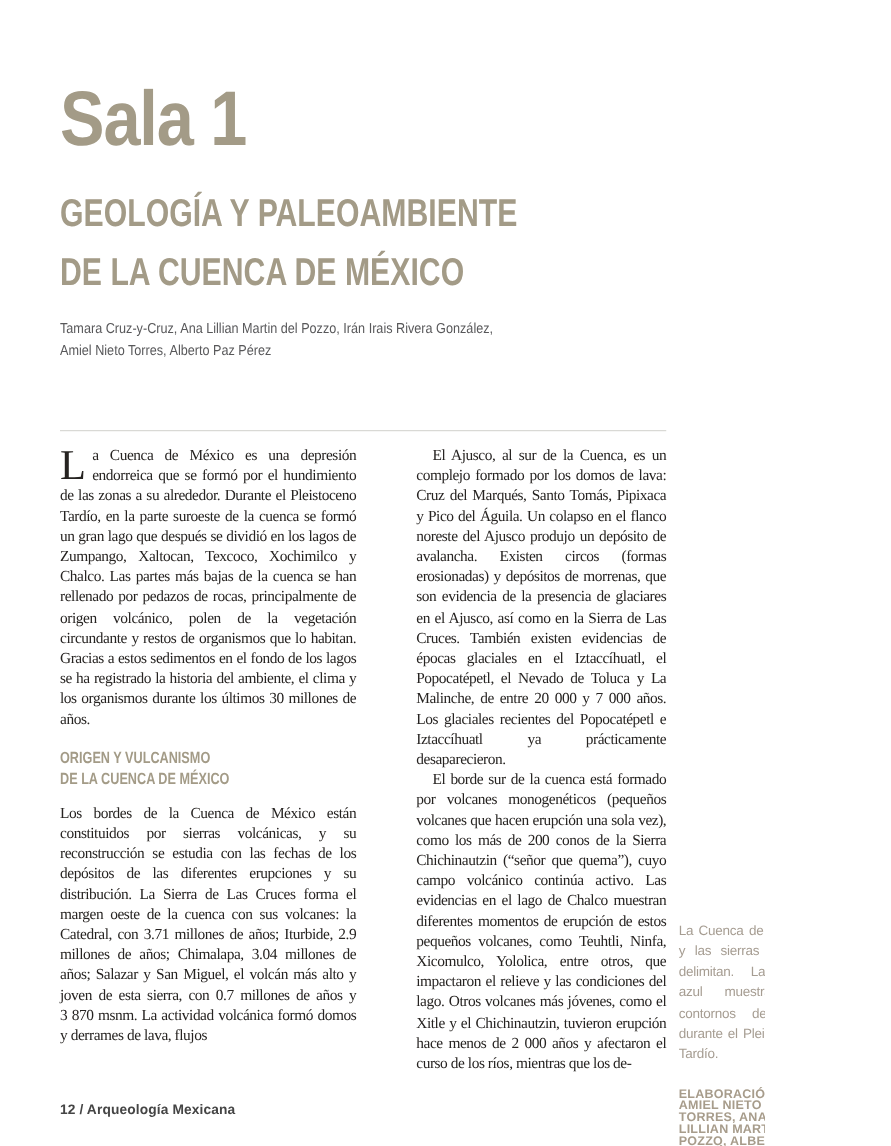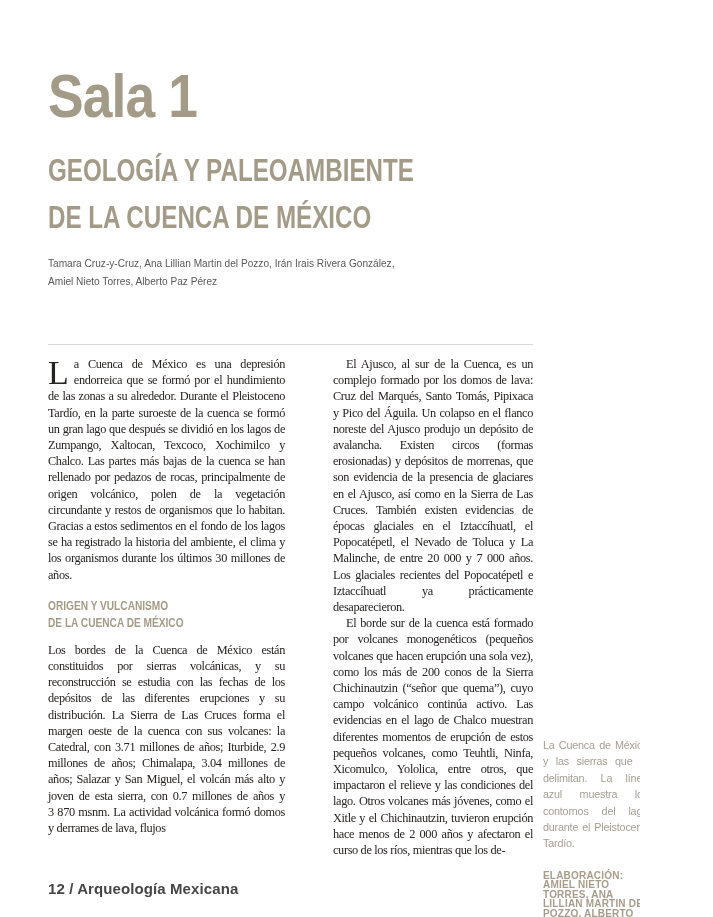--- a/index.html
+++ b/index.html
@@ -1,18 +1,18 @@
 <!DOCTYPE html>
 <html lang="es"><head>
 <meta charset="utf-8">
 <style>
   html,body { margin:0; padding:0; background:#ffffff; }
   .page {
     position:relative; width:612px; height:917px; background:#ffffff;
-    overflow:hidden; font-family:"Liberation Sans", sans-serif;padding-left:28px;
+    overflow:hidden; font-family:"Liberation Sans", sans-serif;
   }
 
   
   .title {
     position:absolute; left:48px; top:64px; margin:0;
     font-size:62px; line-height:64px; font-weight:700; color:#A39B87;
     letter-spacing:-1px; transform:scaleX(0.86); transform-origin:0 0;
     white-space:nowrap;
   }
   .subtitle {
@@ -69,21 +69,21 @@
     letter-spacing:0.2px; color:#A79C8B; text-transform:uppercase;
   }
   .chevron {
     position:absolute; left:655px; top:736px;
     font-size:14px; line-height:18px; font-weight:700; color:#B4A58C;
   }
 
   
   .folio {
     position:absolute; left:48px; top:883px;
-    font-size:15px; line-height:11px; font-weight:600; color:#454545;
+    font-size:11px; line-height:11px; font-weight:600; color:#454545;
     letter-spacing:0.1px;
   }
 </style>
 </head>
 <body>
 
 <div class="page">
 
   <h1 class="title">Sala 1</h1>
 

